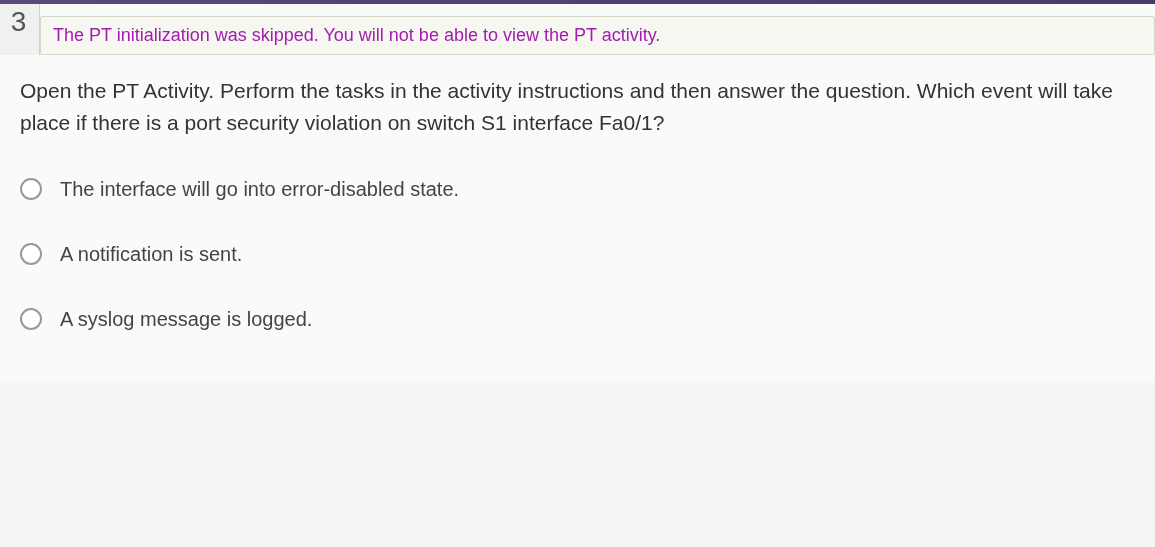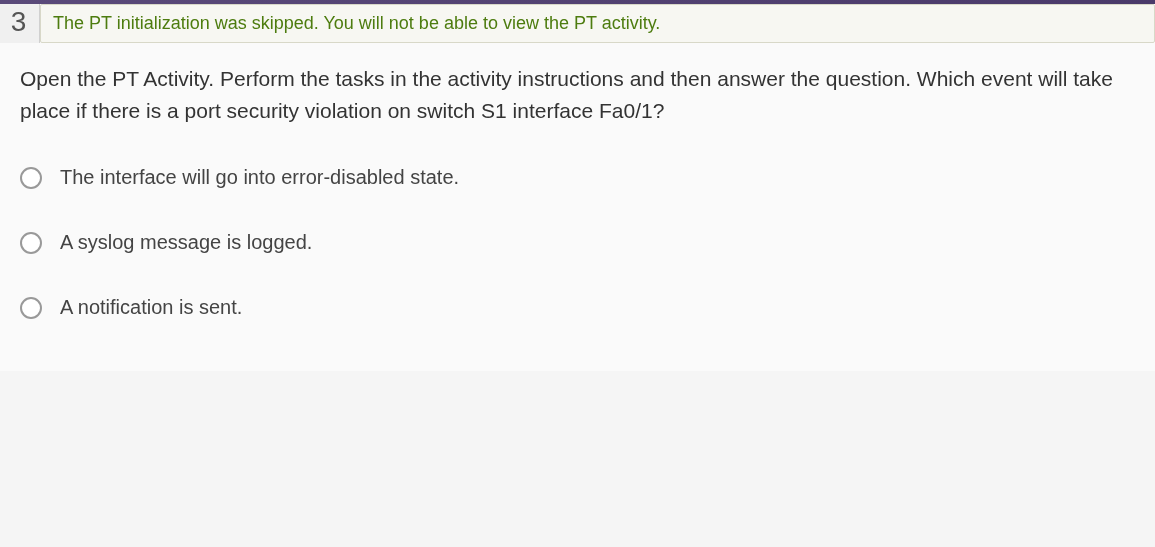--- a/index.html
+++ b/index.html
@@ -30,41 +30,42 @@
       border-right: 1px solid #d0d0d0;
       background: #f0f0f0;
       min-width: 40px;
       text-align: center;
     }
     .warning-bar {
       background: #f7f7f2;
       border: 1px solid #d8d8c8;
       padding: 8px 12px;
       font-size: 18px;
-      color: #4d7c0f;
+      color: #a21caf;
       flex: 1;
       border-radius: 2px;
+      margin-top: 12px;
     }
     .question-body {
       padding: 20px 20px 10px 20px;
       background: #fafafa;
     }
     .question-text {
       font-size: 21px;
       color: #333;
       line-height: 1.5;
       margin-bottom: 40px;
       font-weight: 400;
     }
     .options {
       padding-left: 0;
     }
     .option {
       display: flex;
-      align-items: flex-end;
+      align-items: flex-start;
       margin-bottom: 42px;
     }
     .radio {
       width: 22px;
       height: 22px;
       border: 2px solid #999;
       border-radius: 50%;
       margin-right: 18px;
       flex-shrink: 0;
       background: #fff;
@@ -87,20 +88,20 @@
 <div class="question-body">
   <div class="question-text">Open the PT Activity. Perform the tasks in the activity instructions and then answer the question. Which event will take place if there is a port security violation on switch S1 interface Fa0/1?</div>
 
   <div class="options">
     <div class="option">
       <div class="radio"></div>
       <div class="option-text">The interface will go into error-disabled state.</div>
     </div>
     <div class="option">
       <div class="radio"></div>
-      <div class="option-text">A syslog message is logged.</div>
+      <div class="option-text">A notification is sent.</div>
     </div>
     <div class="option">
       <div class="radio"></div>
-      <div class="option-text">A notification is sent.</div>
+      <div class="option-text">A syslog message is logged.</div>
     </div>
   </div>
 </div>
 
 </body></html>

